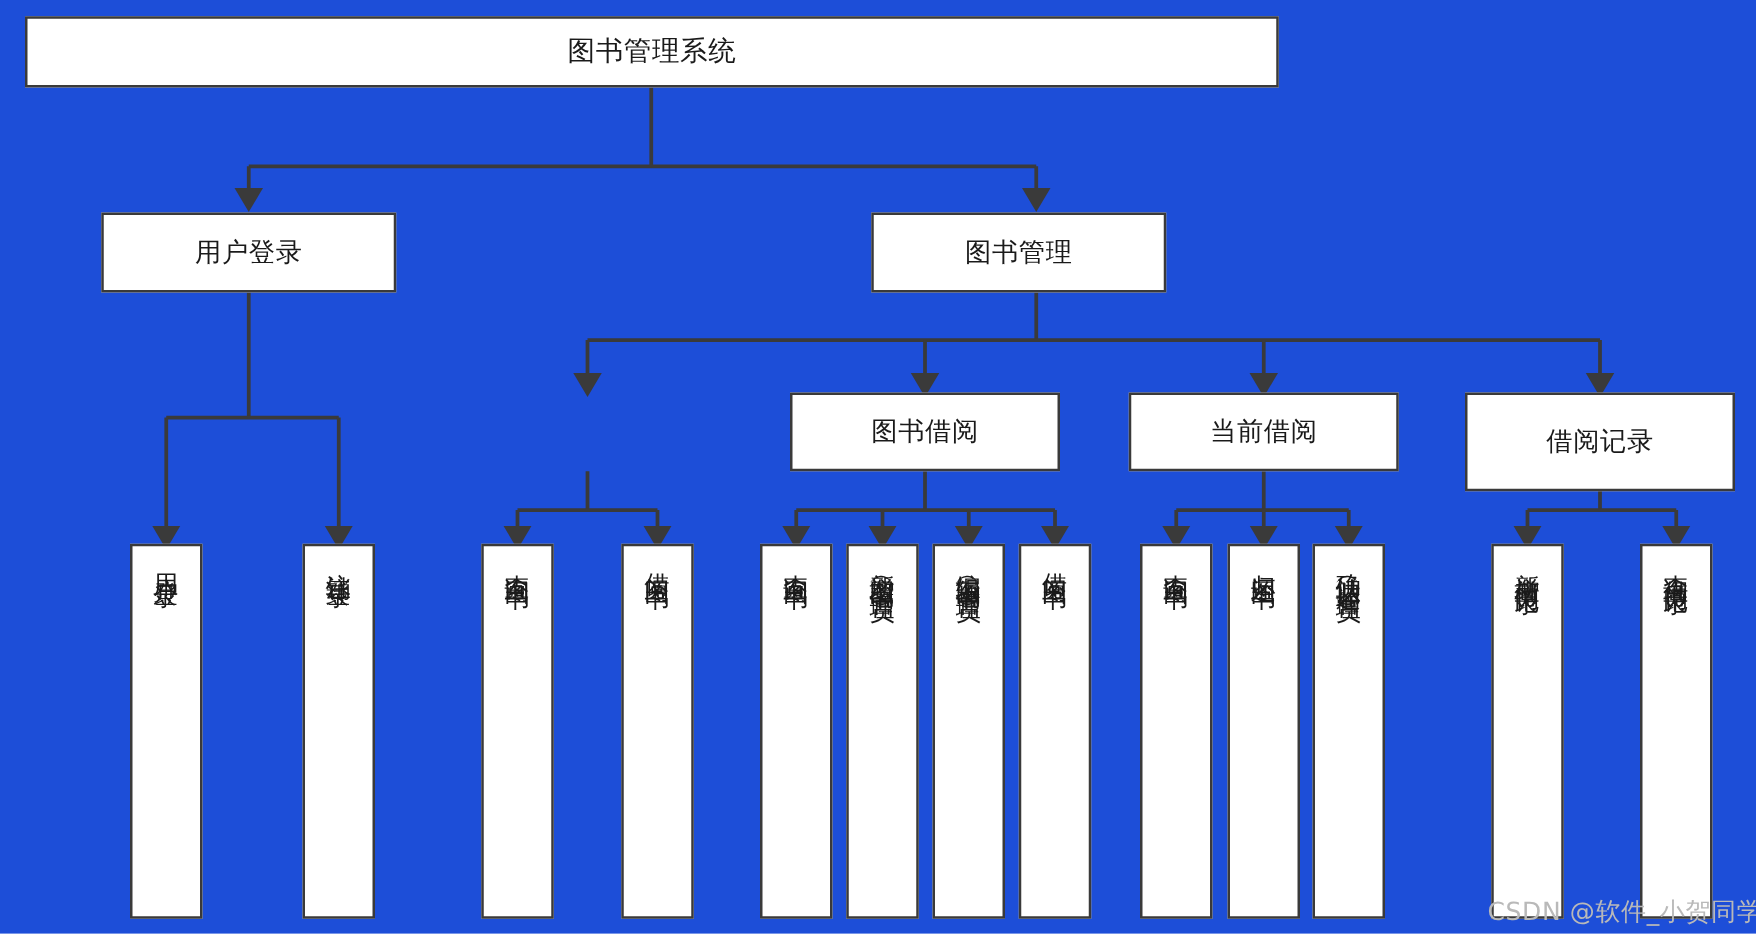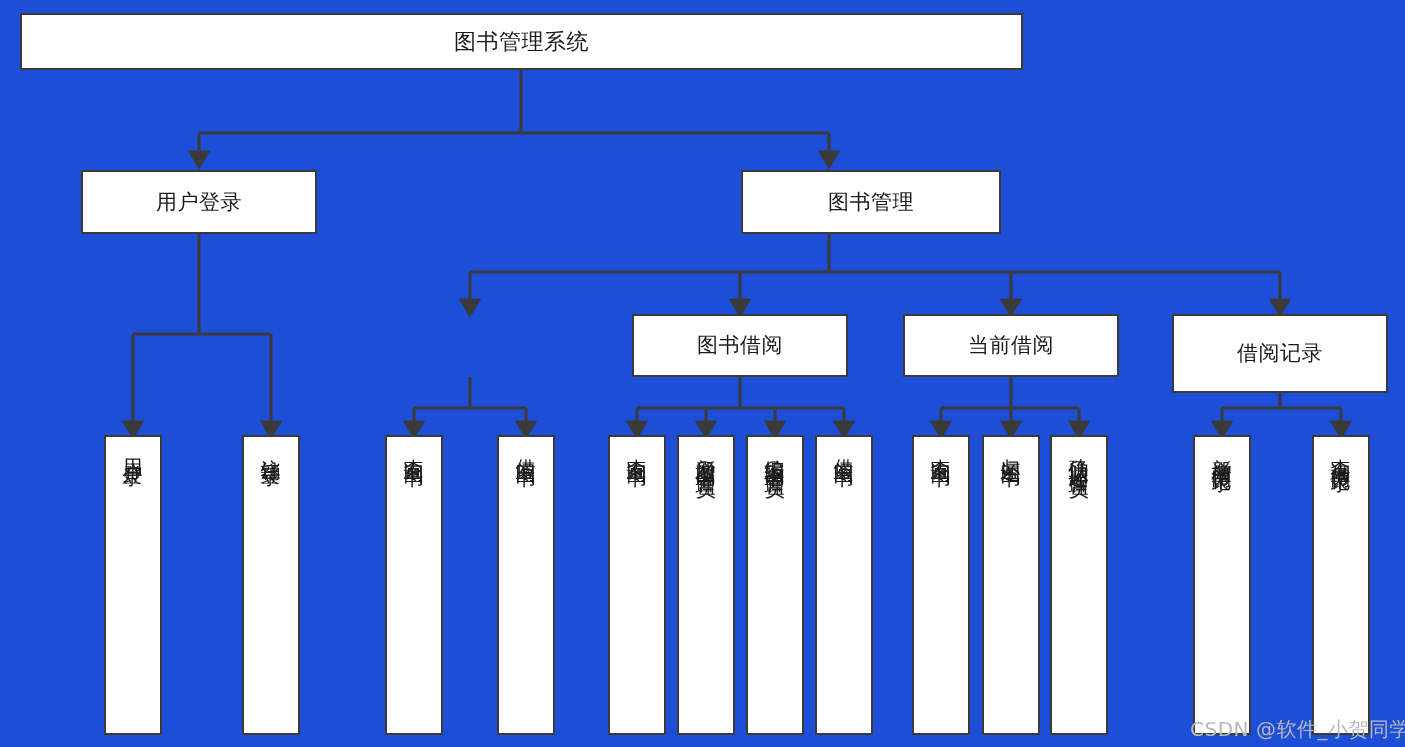--- a/index.html
+++ b/index.html
@@ -131,21 +131,21 @@
     </g>
   </svg>
 
   <div class="node h root" style="left:20px; top:13px; width:1003px; height:57px;">
     <span class="node-label">图书管理系统</span>
   </div>
 
   <div class="node h" style="left:81px; top:170px; width:236px; height:64px;">
     <span class="node-label">用户登录</span>
   </div>
-  <div class="node h" style="left:741px; top:170px; width:260px; height:64px;">
+  <div class="node h" style="left:697px; top:170px; width:236px; height:64px;">
     <span class="node-label">图书管理</span>
   </div>
 
   <div class="node h" style="left:632px; top:314px; width:216px; height:63px;">
     <span class="node-label">图书借阅</span>
   </div>
   <div class="node h" style="left:903px; top:314px; width:216px; height:63px;">
     <span class="node-label">当前借阅</span>
   </div>
   <div class="node h" style="left:1172px; top:314px; width:216px; height:79px;">

